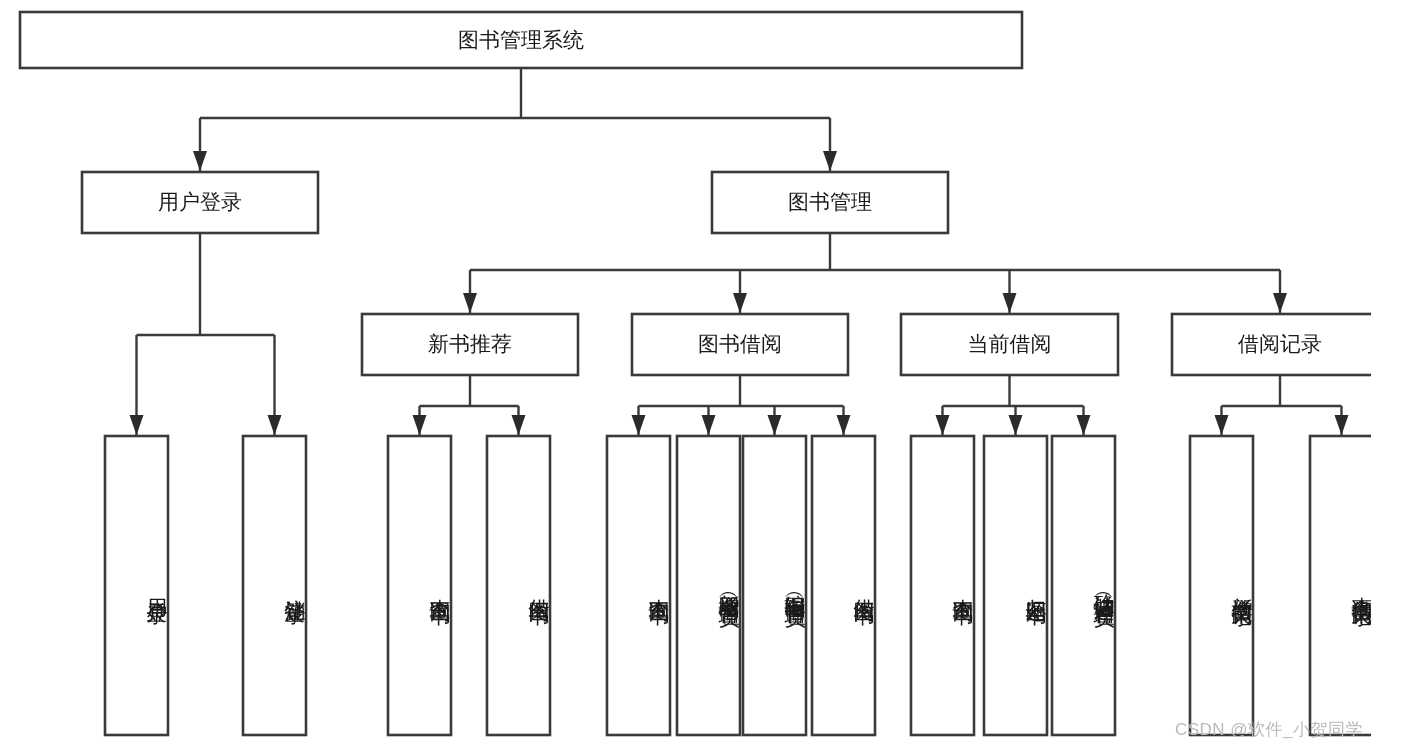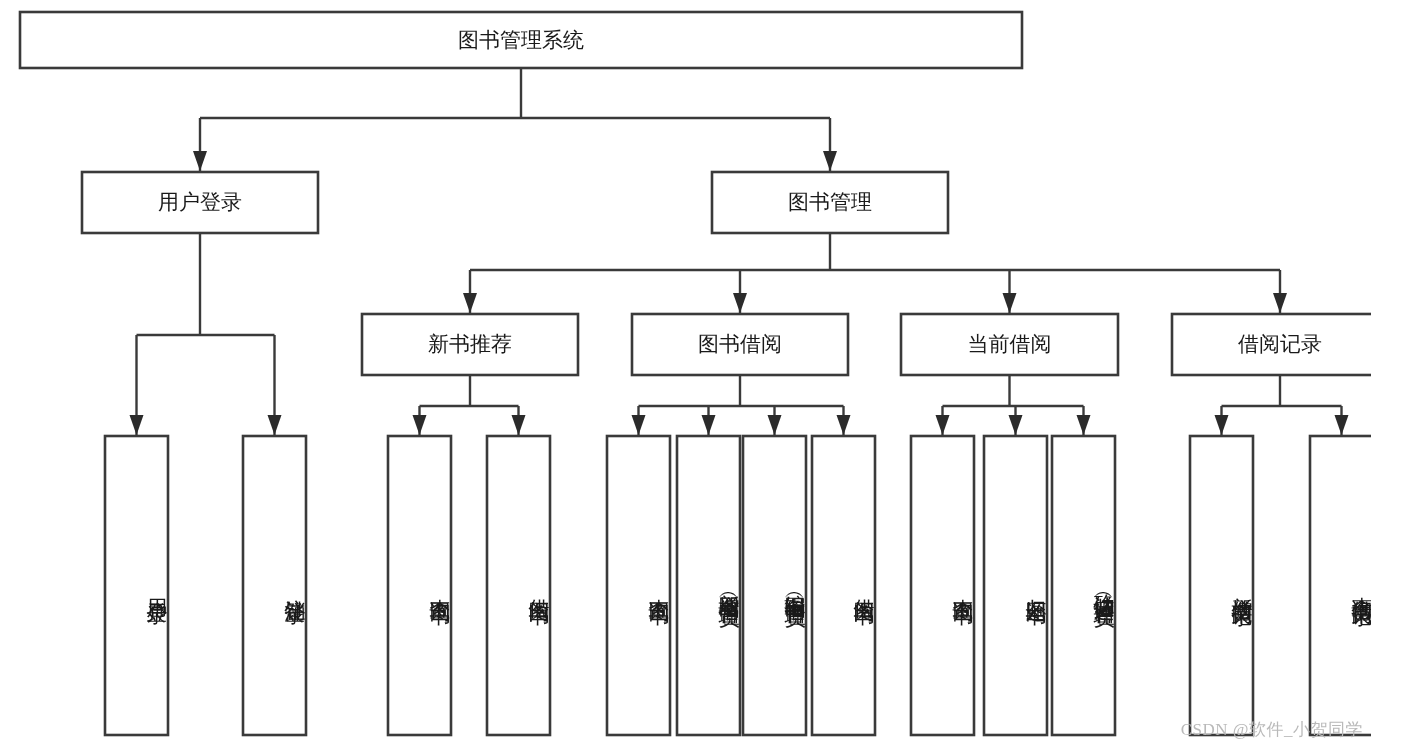--- a/index.html
+++ b/index.html
@@ -60,21 +60,21 @@
     display: flex;
     align-items: flex-start;
     justify-content: center;
     pointer-events: none;
     user-select: none;
   }
   .watermark {
     position: absolute;
     right: 8px;
     bottom: 6px;
-    font-family: Liberation Serif, serif;
+    font-family: Liberation Sans, sans-serif;
     font-size: 17px;
     color: #b9b9b9;
     letter-spacing: 0.5px;
     white-space: nowrap;
   }
 </style>
 </head>
 <body>
 
 <div id="diagram-root">

